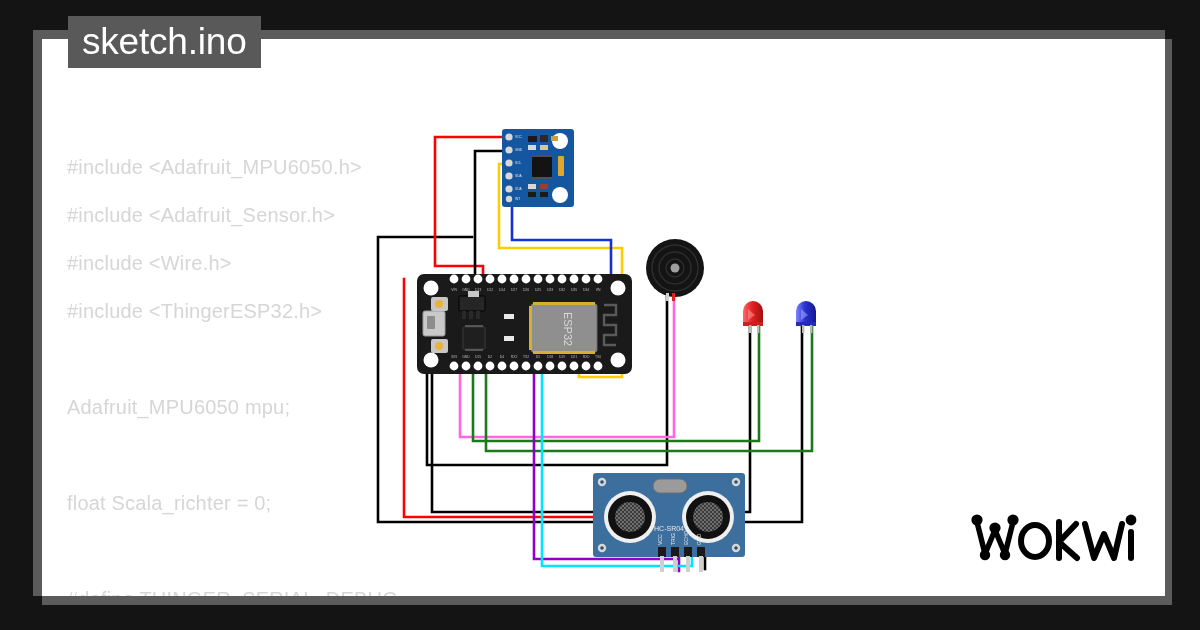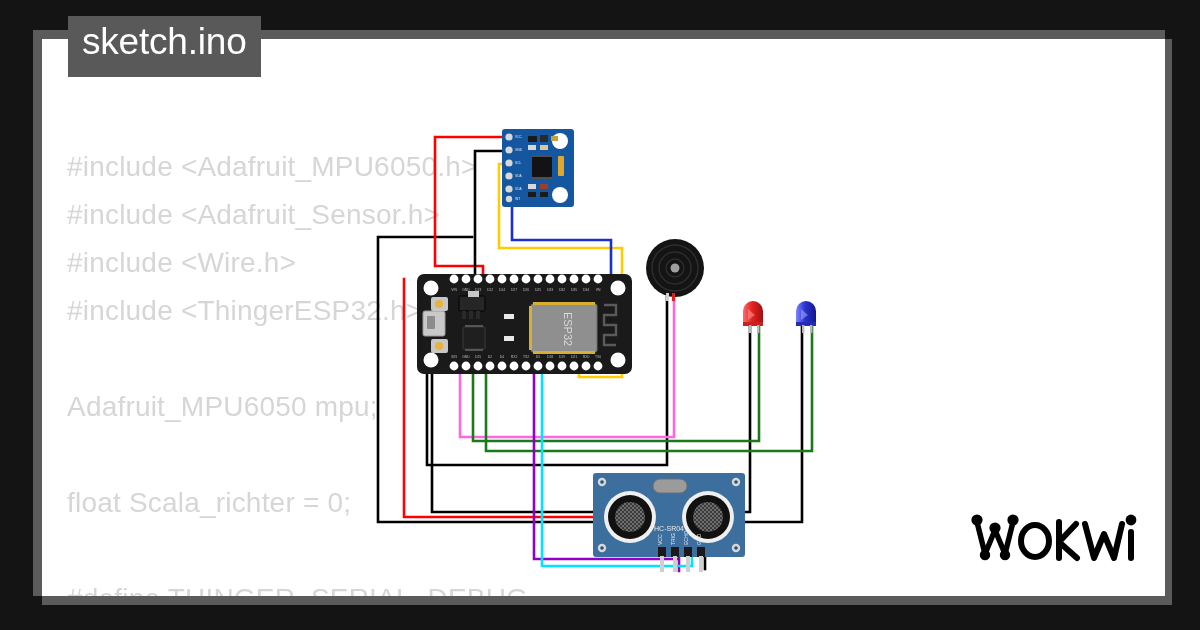--- a/index.html
+++ b/index.html
@@ -23,42 +23,42 @@
   #canvas{
     position:absolute;left:42px;top:39px;width:1123px;height:557px;
     background:#ffffff;
     overflow:hidden;
   }
   
   #code-layer{
     position:absolute;left:0;top:0;width:100%;height:100%;
     color:#d6d6d6;
     font-family:"Liberation Sans", sans-serif;
-    font-size:28px;
+    font-size:20px;
     line-height:48px;
     white-space:pre;
     user-select:none;
     pointer-events:none;
   }
   #code-layer .code-line{
     position:absolute;left:25px;
     letter-spacing:0.2px;
   }
   
   #diagram{
     position:absolute;left:0;top:0;width:1123px;height:557px;
   }
   
   #sketch-tab{
     position:absolute;left:68px;top:16px;
     background:#595959;
     color:#ffffff;
     font-size:37px;
     line-height:52px;
-    padding:0 14px 9px 14px;
+    padding:0 14px 0 14px;
     height:52px;
     font-family:"Liberation Sans", sans-serif;
     letter-spacing:-0.2px;
     z-index:40;
   }
   
   #wokwi-logo{
     position:absolute;right:24px;bottom:22px;
     z-index:40;
   }

